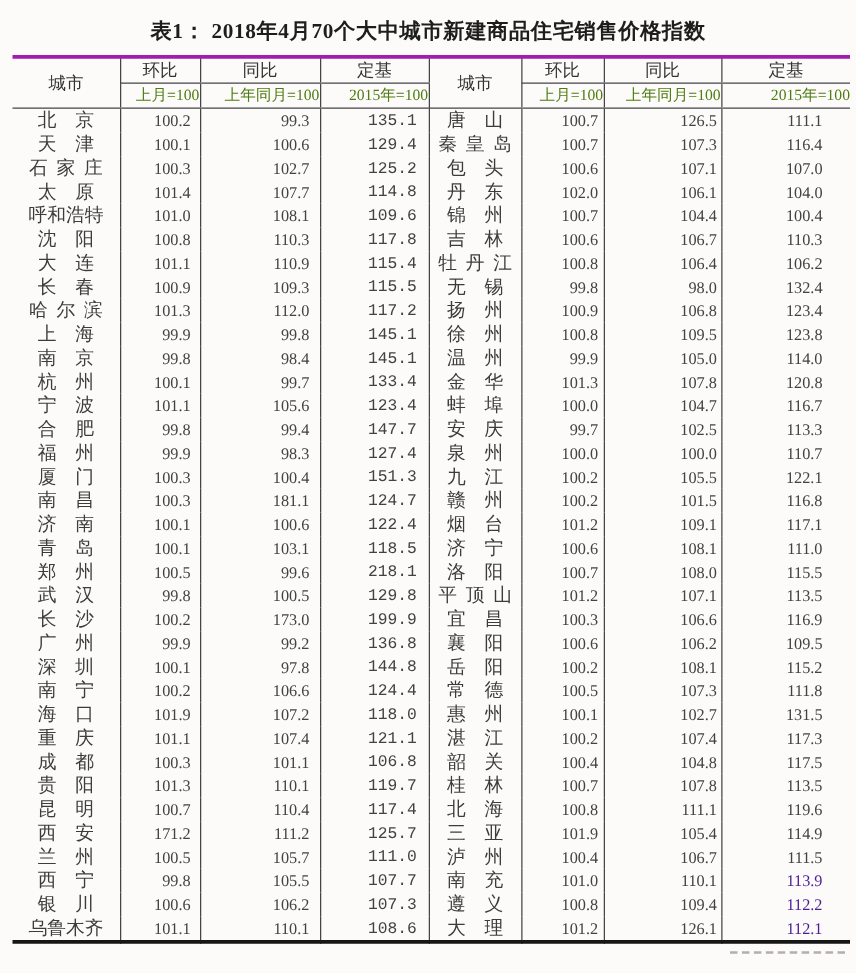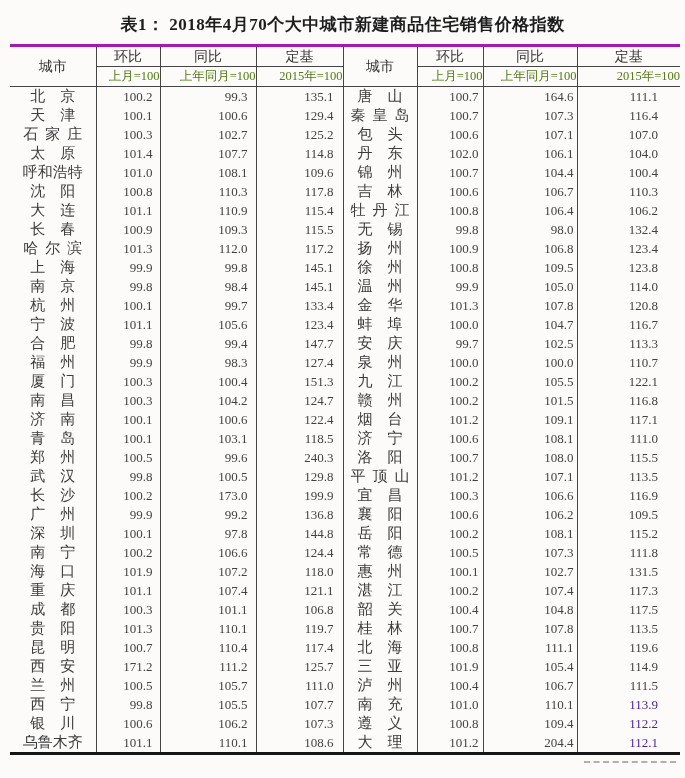--- a/index.html
+++ b/index.html
@@ -42,21 +42,21 @@
     height:19px;padding:0;
     white-space:nowrap;overflow:hidden;
   }
   td.num{
     text-align:right;
     font-size:13px;
     color:#424242;
   }
   td.c2{padding-right:7px;}
   td.c3{padding-right:8px;}
-  td.c4{padding-right:9px;}
+  td.c4{padding-right:9px;font-family:Liberation Mono, monospace;}
   td.c6{padding-right:4px;}
   td.c7{padding-right:3px;}
   td.c8{padding-right:22px;}
   td.city{
     text-align:center;
     font-size:15px;
     color:#3c3c3c;
   }
   .ls3{letter-spacing:7px;margin-right:-7px;}
   td.faded{color:#4c1d95;}
@@ -104,21 +104,21 @@
       </tr>
     </thead>
     <tbody>
         <tr>
           <td class="city c1">北　京</td>
           <td class="num c2">100.2</td>
           <td class="num c3">99.3</td>
           <td class="num c4">135.1</td>
           <td class="city c5">唐　山</td>
           <td class="num c6">100.7</td>
-          <td class="num c7">164.6</td>
+          <td class="num c7">126.5</td>
           <td class="num c8">111.1</td>
         </tr>
         <tr>
           <td class="city c1">天　津</td>
           <td class="num c2">100.1</td>
           <td class="num c3">100.6</td>
           <td class="num c4">129.4</td>
           <td class="city c5"><span class="ls3">秦皇岛</span></td>
           <td class="num c6">100.7</td>
           <td class="num c7">107.3</td>
@@ -260,21 +260,21 @@
           <td class="num c3">100.4</td>
           <td class="num c4">151.3</td>
           <td class="city c5">九　江</td>
           <td class="num c6">100.2</td>
           <td class="num c7">105.5</td>
           <td class="num c8">122.1</td>
         </tr>
         <tr>
           <td class="city c1">南　昌</td>
           <td class="num c2">100.3</td>
-          <td class="num c3">104.2</td>
+          <td class="num c3">181.1</td>
           <td class="num c4">124.7</td>
           <td class="city c5">赣　州</td>
           <td class="num c6">100.2</td>
           <td class="num c7">101.5</td>
           <td class="num c8">116.8</td>
         </tr>
         <tr>
           <td class="city c1">济　南</td>
           <td class="num c2">100.1</td>
           <td class="num c3">100.6</td>
@@ -291,21 +291,21 @@
           <td class="num c4">118.5</td>
           <td class="city c5">济　宁</td>
           <td class="num c6">100.6</td>
           <td class="num c7">108.1</td>
           <td class="num c8">111.0</td>
         </tr>
         <tr>
           <td class="city c1">郑　州</td>
           <td class="num c2">100.5</td>
           <td class="num c3">99.6</td>
-          <td class="num c4">240.3</td>
+          <td class="num c4">218.1</td>
           <td class="city c5">洛　阳</td>
           <td class="num c6">100.7</td>
           <td class="num c7">108.0</td>
           <td class="num c8">115.5</td>
         </tr>
         <tr>
           <td class="city c1">武　汉</td>
           <td class="num c2">99.8</td>
           <td class="num c3">100.5</td>
           <td class="num c4">129.8</td>
@@ -444,20 +444,20 @@
           <td class="num c7">109.4</td>
           <td class="num c8 faded">112.2</td>
         </tr>
         <tr>
           <td class="city c1">乌鲁木齐</td>
           <td class="num c2">101.1</td>
           <td class="num c3">110.1</td>
           <td class="num c4">108.6</td>
           <td class="city c5">大　理</td>
           <td class="num c6">101.2</td>
-          <td class="num c7">204.4</td>
+          <td class="num c7">126.1</td>
           <td class="num c8 faded">112.1</td>
         </tr>
       </tbody>
   </table>
 
   <div class="wm"></div>
 </div>
 
 </body></html>

